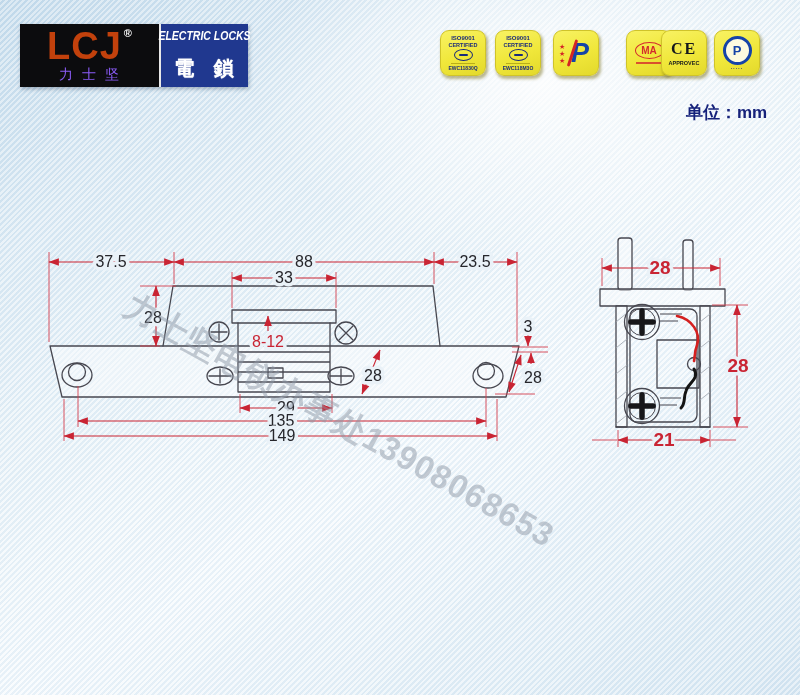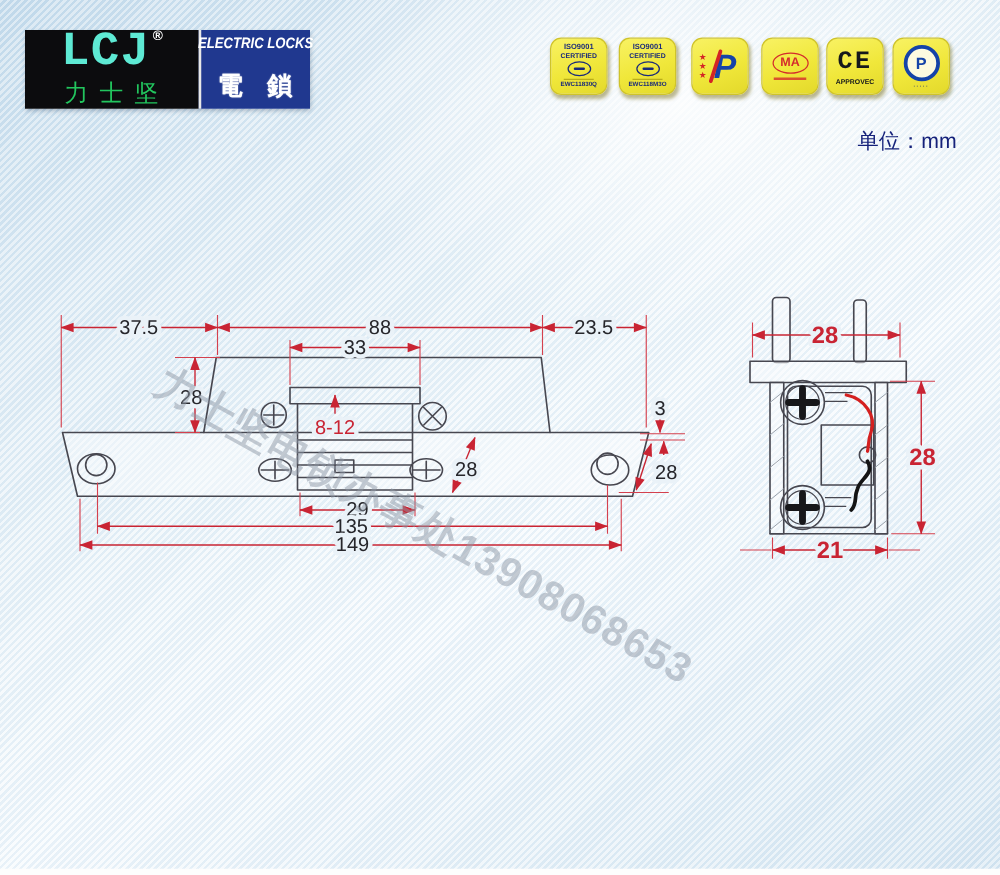--- a/index.html
+++ b/index.html
@@ -10,49 +10,49 @@
       radial-gradient(ellipse 420px 260px at 68% 12%, rgba(255,255,255,.85), rgba(255,255,255,0) 70%),
       repeating-linear-gradient(135deg, rgba(255,255,255,.38) 0 2px, rgba(158,196,224,.16) 2px 4px),
       linear-gradient(150deg,#c6dcec 0%,#dfecf5 22%,#eff6fa 45%,#f6fafd 60%,#e2eef6 88%,#d8e7f2 100%);
   }
   .bottom-strip{position:absolute;left:0;bottom:0;width:800px;height:5px;background:#fdfdfd;}
 
   
   .logo{position:absolute;left:20px;top:24px;width:228px;height:63px;display:flex;box-shadow:1px 2px 4px rgba(40,60,90,.35);}
   .logo-black{width:141px;background:#0c0c0e;color:#fff;display:flex;flex-direction:column;align-items:center;justify-content:center;}
   .logo-lcj-row{display:flex;align-items:flex-start;line-height:1;}
-  .logo-lcj{color:#5eead4;font-weight:800;font-size:38px;letter-spacing:1px;font-family:Liberation Mono, monospace;}
+  .logo-lcj{color:#c2410c;font-weight:800;font-size:38px;letter-spacing:1px;font-family:Liberation Sans, sans-serif;}
   .logo-reg{color:#ffffff;font-size:11px;font-weight:700;margin-left:2px;margin-top:1px;}
-  .logo-cn{color:#22c55e;font-size:19px;letter-spacing:9px;margin-top:1px;margin-left:8px;text-align:center;}
+  .logo-cn{color:#8b5cf6;font-size:14px;letter-spacing:9px;margin-top:1px;margin-left:8px;text-align:center;}
   .logo-blue{width:87px;background:#20388f;color:#fff;display:flex;flex-direction:column;align-items:center;justify-content:center;border-left:2px solid #e8e8e8;}
   .logo-el{font-size:10.5px;font-weight:800;font-style:italic;letter-spacing:0px;transform:scaleY(1.15);white-space:nowrap;}
   .logo-ds{font-size:20px;font-weight:800;letter-spacing:7px;margin-top:14px;margin-left:6px;text-shadow:0 0 1px #fff;}
 
   
   .badge{position:absolute;top:30px;width:44px;height:44px;border-radius:9px;
     background:linear-gradient(160deg,#f8f263 0%,#f0e73a 55%,#e3d92b 100%);
     border:1px solid #cfc32a;box-shadow:1.5px 2.5px 3px rgba(110,100,10,.45);
     display:flex;flex-direction:column;align-items:center;justify-content:center;overflow:hidden;}
   .b-t1{font-size:6px;font-weight:800;color:#1a2a7a;line-height:1.1;}
   .b-t2{font-size:5.5px;font-weight:800;color:#1a2a7a;line-height:1.1;}
   .b-oval{width:17px;height:10px;border:1.5px solid #1a2a7a;border-radius:50%;margin:1px 0;display:flex;align-items:center;justify-content:center;}
   .b-oval i{display:block;width:9px;height:2px;background:#1a2a7a;border-radius:1px;}
   .b-code{font-size:5px;font-weight:800;color:#1a2a7a;line-height:1.2;}
   .b-rule{width:24px;height:1px;background:#b9ad19;margin:1px 0;}
   .b-stars{position:absolute;left:5px;top:12px;color:#d42525;font-size:7px;line-height:1;width:12px;}
   .b-pflag{color:#1543a8;font-weight:800;font-size:27px;font-style:italic;margin-left:8px;line-height:1;}
   .b-pslash{position:absolute;left:17px;top:8px;width:3px;height:28px;background:#d42525;transform:rotate(18deg);border-radius:2px;}
   .b-ma{border:1.8px solid #d42c2c;border-radius:50%;width:27px;height:15px;display:flex;align-items:center;justify-content:center;color:#d42c2c;font-size:10px;font-weight:800;letter-spacing:0;}
   .b-ma-sub{width:26px;height:2px;background:#d42c2c;margin-top:3px;opacity:.8;}
-  .b-ce{font-size:20px;font-weight:700;color:#15181c;letter-spacing:2px;font-family:Liberation Mono, monospace;}
+  .b-ce{font-size:16px;font-weight:700;color:#15181c;letter-spacing:2px;font-family:Liberation Serif, serif;}
   .b-ce-sub{font-size:5.5px;font-weight:800;color:#15181c;margin-top:2px;}
   .b-pcircle{width:23px;height:23px;border-radius:50%;border:3px solid #1543a8;color:#1543a8;font-weight:800;font-size:13px;display:flex;align-items:center;justify-content:center;background:#fdfae0;}
   .b-tiny{font-size:4.5px;color:#1a2a7a;font-weight:800;margin-top:1px;letter-spacing:1px;}
 
-  .unit{position:absolute;left:686px;top:101px;font-size:17px;font-weight:400;color:#15217a;}
+  .unit{position:absolute;left:686px;top:101px;font-size:17px;font-weight:700;color:#15217a;}
 
   
   svg.draw{position:absolute;left:0;top:0;}
   .blk{stroke:#474750;stroke-width:1.3;fill:none;stroke-linejoin:round;stroke-linecap:round;}
   .blkf{stroke:#474750;stroke-width:1.3;fill:rgba(249,252,254,.5);stroke-linejoin:round;}
   .thk{stroke:#17171a;stroke-width:5.5;fill:none;stroke-linecap:round;}
   .thin{stroke:#474750;stroke-width:1;fill:none;}
   .hatch{stroke:#9aa2ac;stroke-width:.8;fill:none;}
   .ext{stroke:#d4404e;stroke-width:.9;fill:none;}
   .dl{stroke:#c92433;stroke-width:1.1;fill:none;marker-start:url(#ar);marker-end:url(#ar);}
@@ -109,21 +109,21 @@
     <div class="b-rule"></div>
     <div class="b-code">EWC118M3O</div>
   </div>
 
   <div class="badge" style="left:553px">
     <div class="b-stars">★ ★<br>★</div>
     <div class="b-pslash"></div>
     <div class="b-pflag">P</div>
   </div>
 
-  <div class="badge" style="left:609px">
+  <div class="badge" style="left:626px">
     <div class="b-ma">MA</div>
     <div class="b-ma-sub"></div>
   </div>
 
   <div class="badge" style="left:661px">
     <div class="b-ce">CE</div>
     <div class="b-ce-sub">APPROVEC</div>
   </div>
 
   <div class="badge" style="left:714px">

